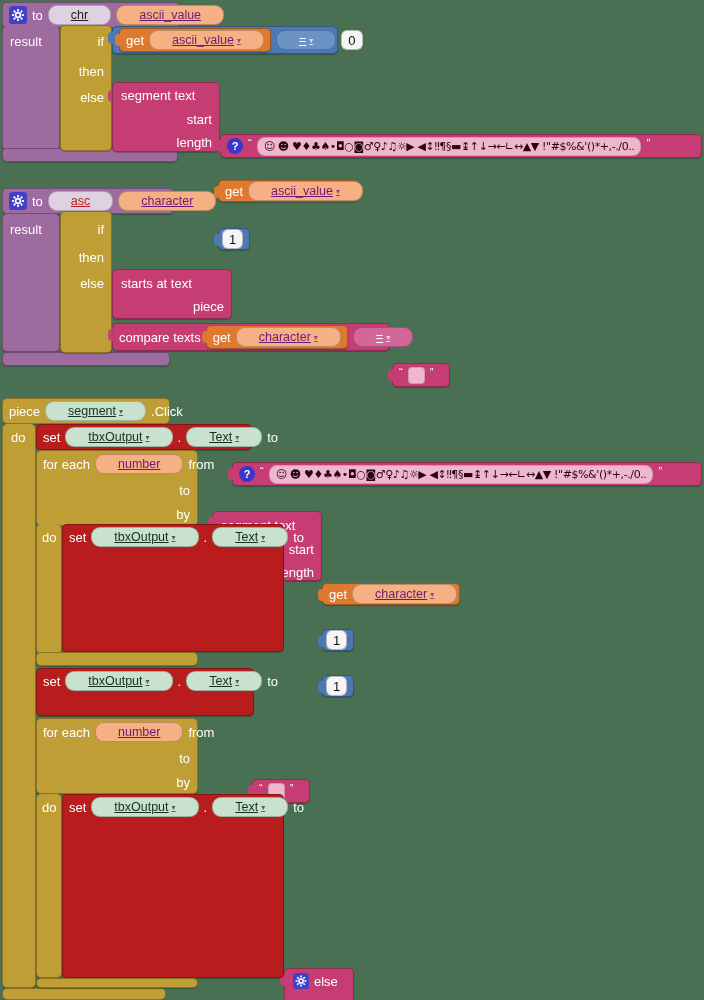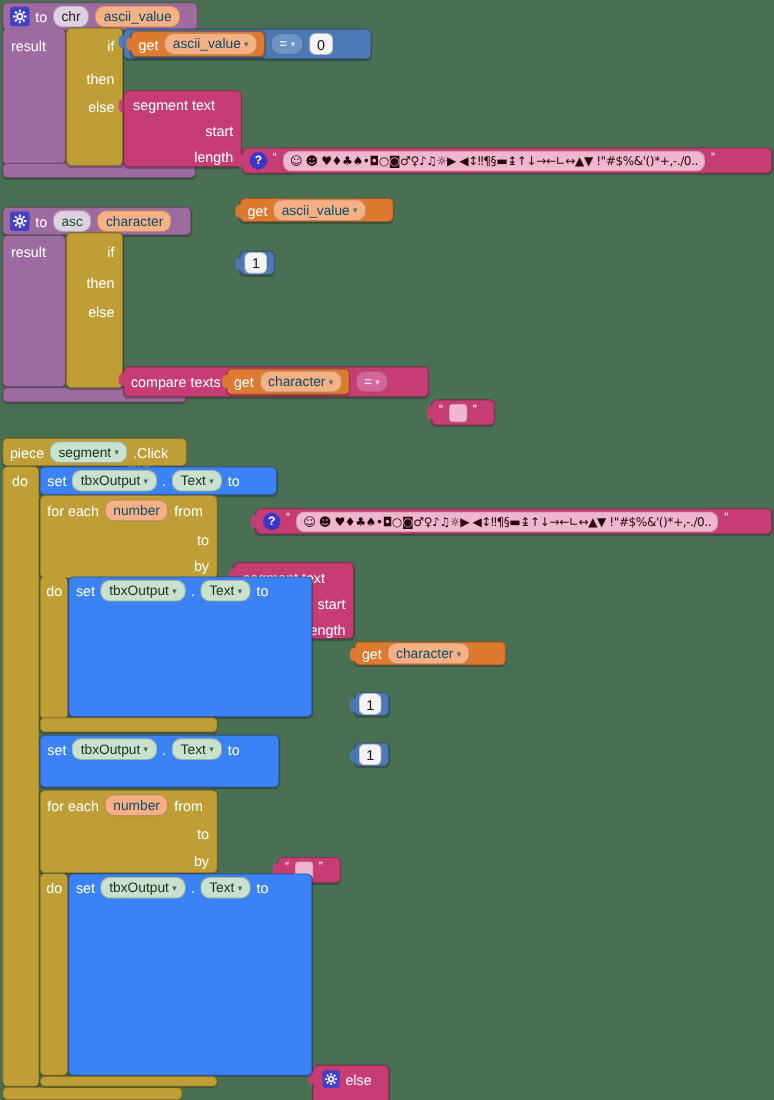--- a/index.html
+++ b/index.html
@@ -7,27 +7,27 @@
           font-family:"Liberation Sans",sans-serif;}
   .abs{position:absolute;box-sizing:border-box;}
   .blk{border-radius:5px;border:1px solid rgba(0,0,0,.28);
        box-shadow:0 1px 1px rgba(0,0,0,.25);}
   .flexr{display:flex;align-items:center;gap:5px;padding:0 6px;}
   .purple{background:#9d6b9f;}
   .gold{background:#bf9f35;}
   .magenta{background:#c63d74;}
   .blue{background:#4a79b5;}
   .orange{background:#de7a30;}
-  .green{background:#3b82f6;}
+  .green{background:#b91c1c;}
   .lbl{color:#fff;font-size:13px;white-space:nowrap;}
   .rlbl{position:absolute;right:7px;text-align:right;color:#fff;font-size:13px;white-space:nowrap;}
-  .pill{display:inline-flex;align-items:center;border-radius:9px;height:18px;padding:0 7px;
-        font-size:12.5px;white-space:nowrap;border:1px solid rgba(0,0,0,.22);}
+  .pill{display:inline-flex;align-items:center;border-radius:9px;height:18px;padding:0 22px;
+        font-size:12.5px;white-space:nowrap;border:1px solid rgba(0,0,0,.22);text-decoration:underline;}
   .mint{background:#c9e2cf;color:#16301f;}
-  .salmon{background:#f5b183;color:#0c4a6e;}
+  .salmon{background:#f5b183;color:#701a75;}
   .whitef{background:#f5f5f7;color:#111;border-radius:6px;padding:0 6px;height:18px;
           display:inline-flex;align-items:center;font-size:13px;border:1px solid rgba(0,0,0,.25);}
   .pinkf{background:#f0b6ce;color:#23060f;border-radius:8px;height:17px;padding:0 6px;
          display:inline-flex;align-items:center;font-size:12px;border:1px solid rgba(0,0,0,.15);}
   .pinkbox{background:#f0b6ce;border-radius:4px;width:15px;height:15px;display:inline-block;
            border:1px solid rgba(0,0,0,.15);}
   .long{font-family:"DejaVu Sans",sans-serif;font-size:11px;letter-spacing:-0.4px;
         overflow:hidden;white-space:nowrap;max-width:432px;}
   .tri{font-size:8px;margin-left:3px;opacity:.7;}
   .q{color:#fff;font-size:11px;position:relative;top:-3px;}
@@ -125,35 +125,35 @@
           <line x1="2.6" y1="8" x2="4.6" y2="8"></line>
           <line x1="11.4" y1="8" x2="13.4" y2="8"></line>
           <line x1="4.2" y1="4.2" x2="5.6" y2="5.6"></line>
           <line x1="10.4" y1="10.4" x2="11.8" y2="11.8"></line>
           <line x1="4.2" y1="11.8" x2="5.6" y2="10.4"></line>
           <line x1="10.4" y1="5.6" x2="11.8" y2="4.2"></line>
         </g>
         <circle cx="8" cy="8" r="2.1" fill="none" stroke="#fff" stroke-width="1.5"></circle>
       </svg>
     <span class="lbl">to</span>
-    <span class="pill" style="background:#ded2e2;color:#14532d">asc</span>
+    <span class="pill" style="background:#ded2e2;color:#b91c1c">asc</span>
     <span class="pill salmon">character</span>
   </div>
   <div class="abs purple blk" style="left:2px;top:214px;width:58px;height:138px;border-top:none">
     <span class="lbl" style="position:absolute;left:7px;top:8px">result</span>
   </div>
   <div class="abs purple blk" style="left:2px;top:352px;width:168px;height:14px"></div>
 
   <div class="abs gold blk" style="left:60px;top:211px;width:52px;height:142px">
     <span class="rlbl" style="top:10px">if</span>
     <span class="rlbl" style="top:38px">then</span>
     <span class="rlbl" style="top:64px">else</span>
   </div>
 
-  <div class="abs magenta blk flexr vb" style="left:112px;top:213px;width:278px;height:28px">
+  <div class="abs magenta blk flexr vb" style="left:112px;top:203px;width:278px;height:28px">
     <span class="lbl">compare texts</span>
     <span class="orange blk flexr vb" style="height:22px;padding:0 6px">
       <span class="lbl">get</span>
       <span class="pill salmon">
           <span>character</span>
           <span class="tri">▾</span>
         </span>
     </span>
     <span class="pill" style="background:#d4679a;color:#fff">
         <span>=</span>
@@ -162,20 +162,24 @@
   </div>
   <div class="abs magenta blk flexr vb" style="left:392px;top:215px;width:58px;height:24px">
     <span class="q">“</span>
     <span class="pinkbox"></span>
     <span class="q">”</span>
   </div>
   <div class="abs blue blk flexr vb" style="left:112px;top:243px;width:32px;height:22px;padding:0 3px">
     <span class="whitef">0</span>
   </div>
 
+  <div class="abs magenta blk" style="left:112px;top:269px;width:120px;height:50px">
+    <span class="lbl" style="position:absolute;left:8px;top:6px">starts at  text</span>
+    <span class="rlbl" style="top:29px">piece</span>
+  </div>
   <div class="abs magenta blk flexr vb" style="left:232px;top:268px;width:470px;height:24px">
     <span class="qicon">?</span>
     <span class="q">“</span>
     <span class="pinkf long" style="max-width:408px">☺ ☻ ♥♦♣♠•◘○◙♂♀♪♫☼▶ ◀↕‼¶§▬↨↑↓→←∟↔▲▼ !"#$%&amp;'()*+,-./0..</span>
     <span class="q">”</span>
   </div>
   <div class="abs magenta blk vb" style="left:212px;top:293px;width:110px;height:70px">
     <span class="lbl" style="position:absolute;left:8px;top:6px">segment  text</span>
     <span class="rlbl" style="top:30px">start</span>
     <span class="rlbl" style="top:53px">length</span>

